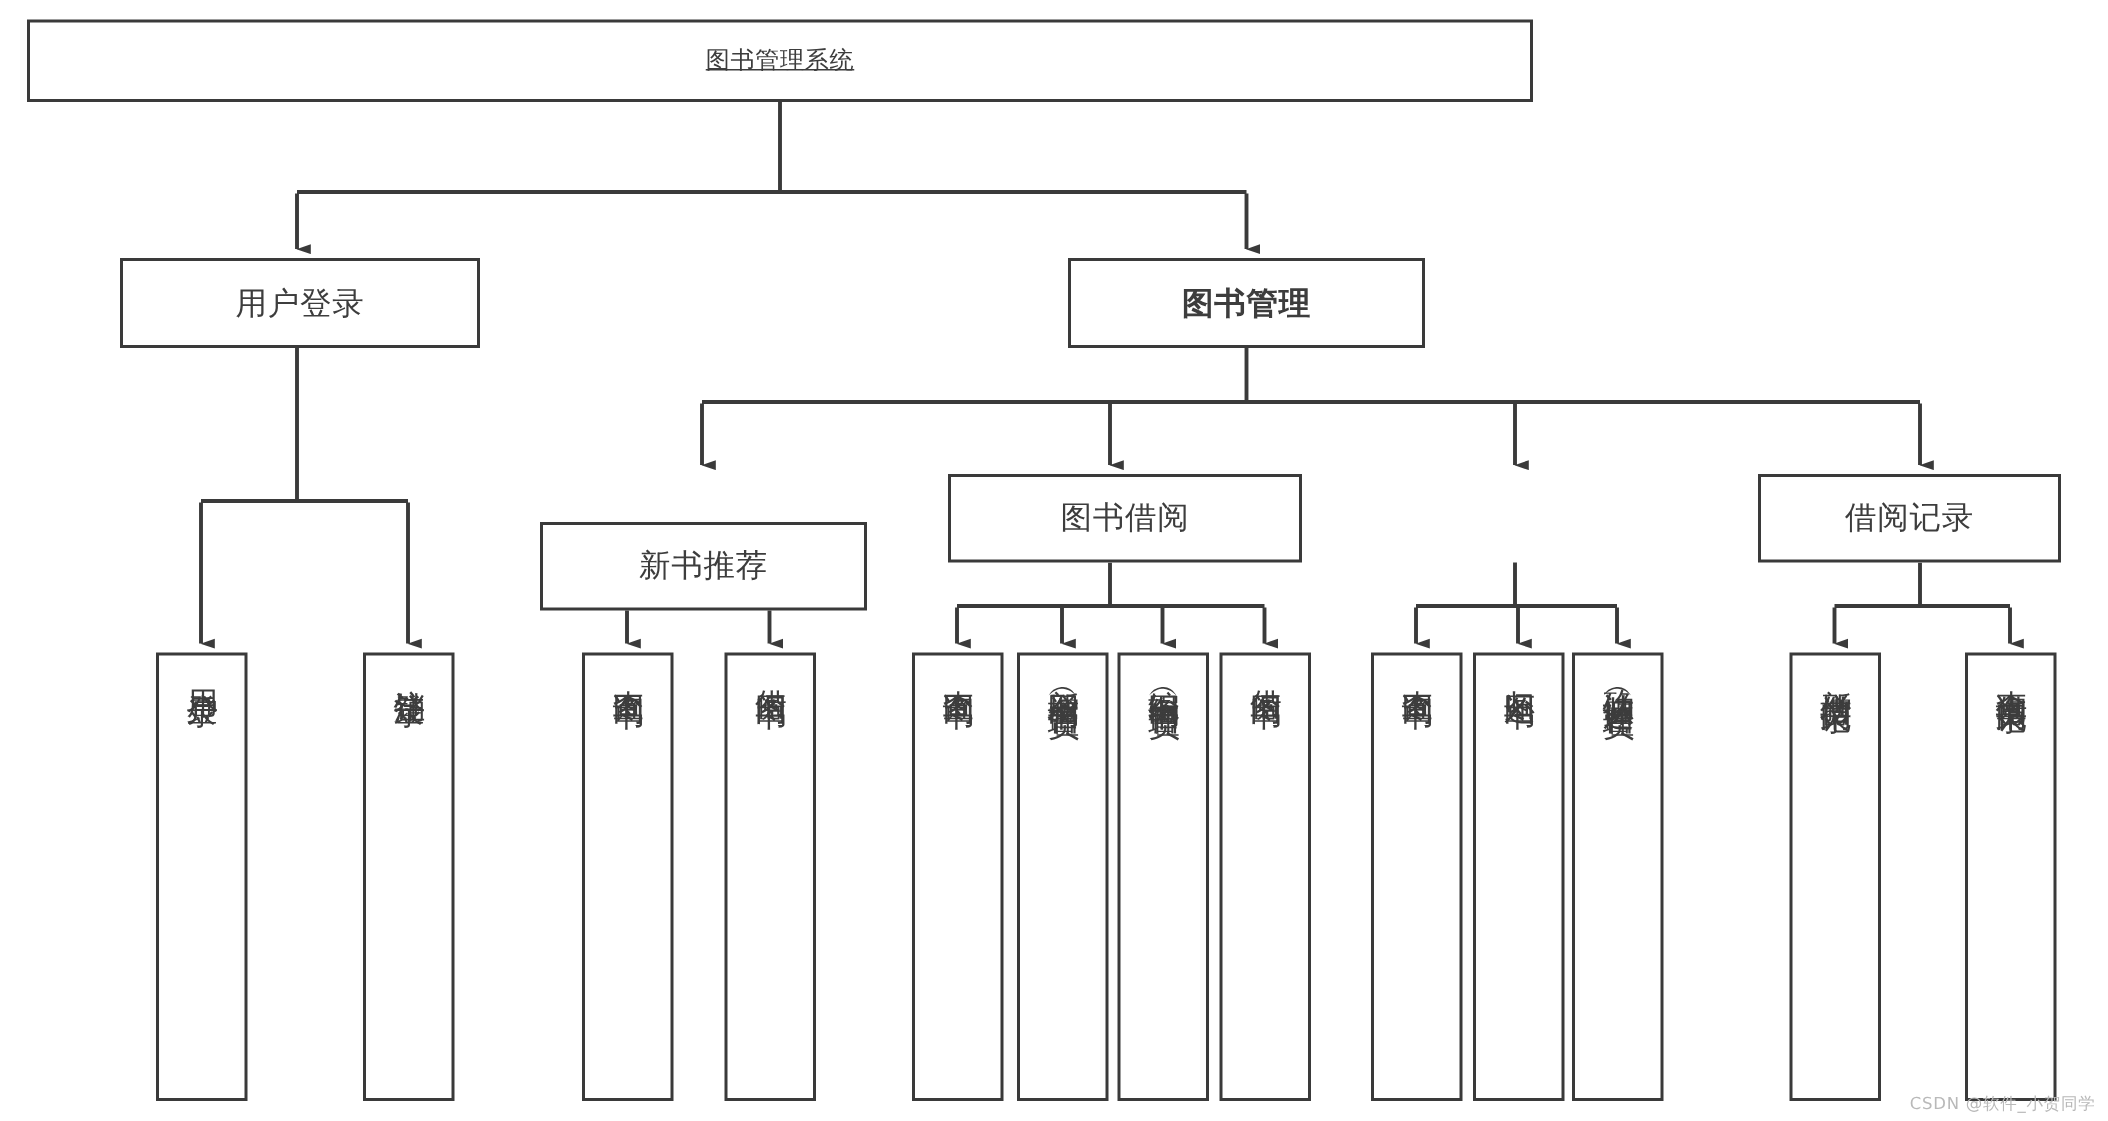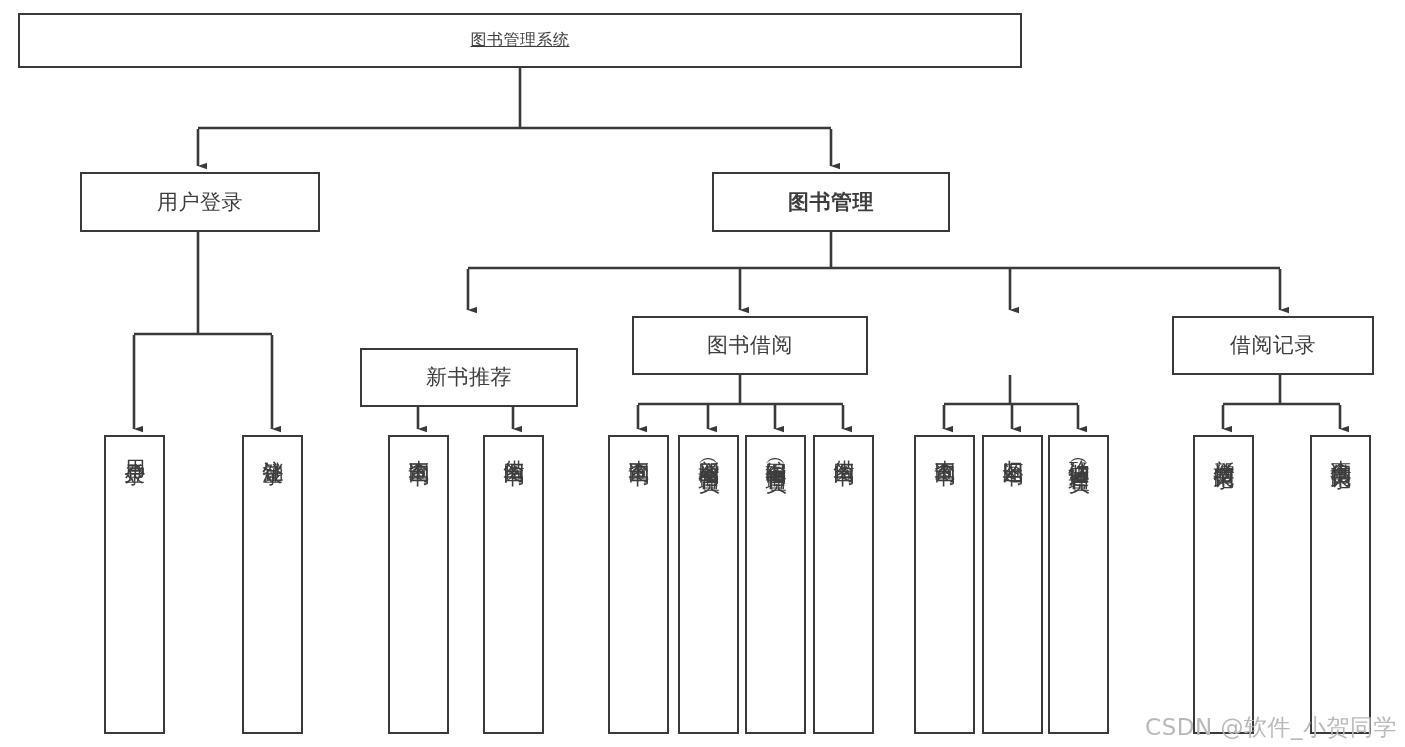--- a/index.html
+++ b/index.html
@@ -64,21 +64,21 @@
     font-size: 21px;
     letter-spacing: 2px;
     line-height: 1;
     white-space: nowrap;
     text-align: left;
   }
   #watermark {
     position: absolute;
     right: 8px;
     bottom: 4px;
-    font-size: 23px;
+    font-size: 11px;
     color: #b9b9b9;
     letter-spacing: 0.5px;
     white-space: nowrap;
     font-family: "DejaVu Sans", "Liberation Sans", sans-serif;
   }
 </style>
 </head>
 <body>
 
 <div id="diagram-root">

